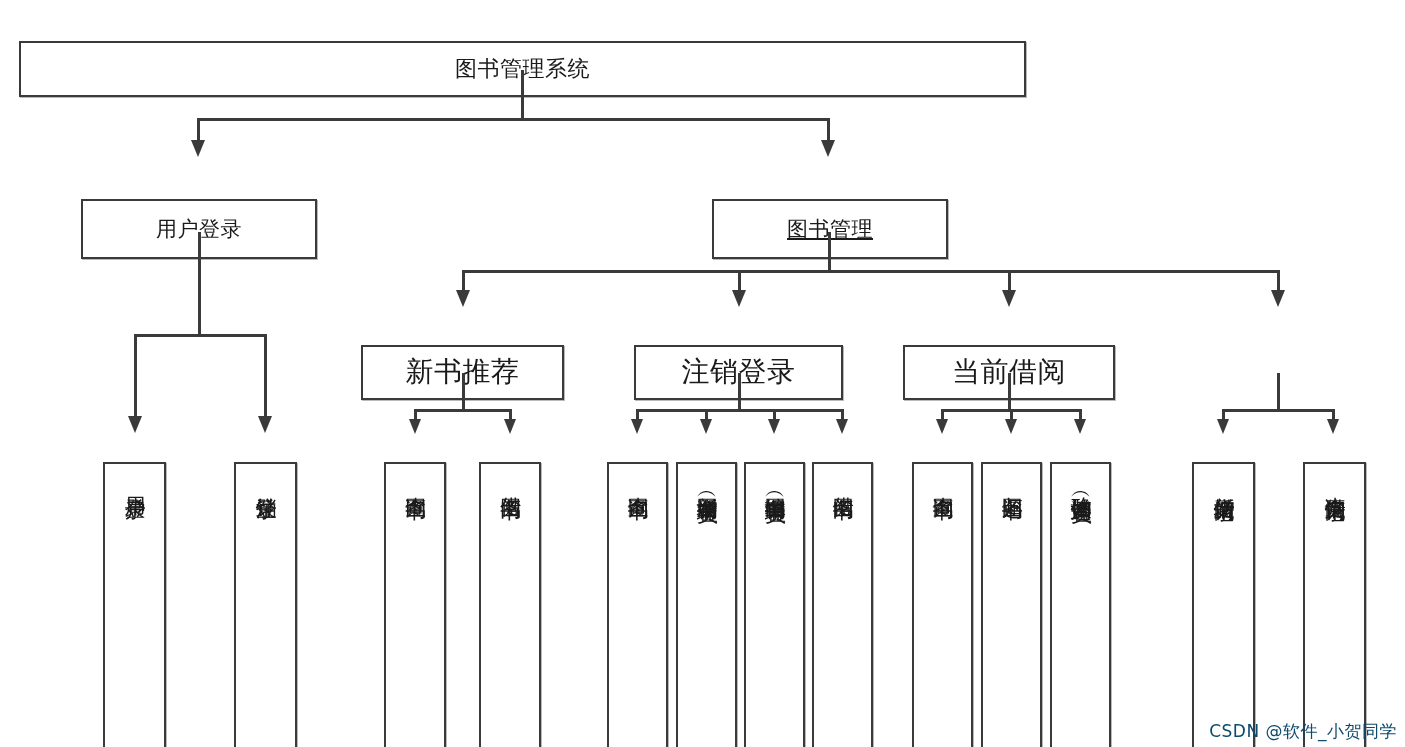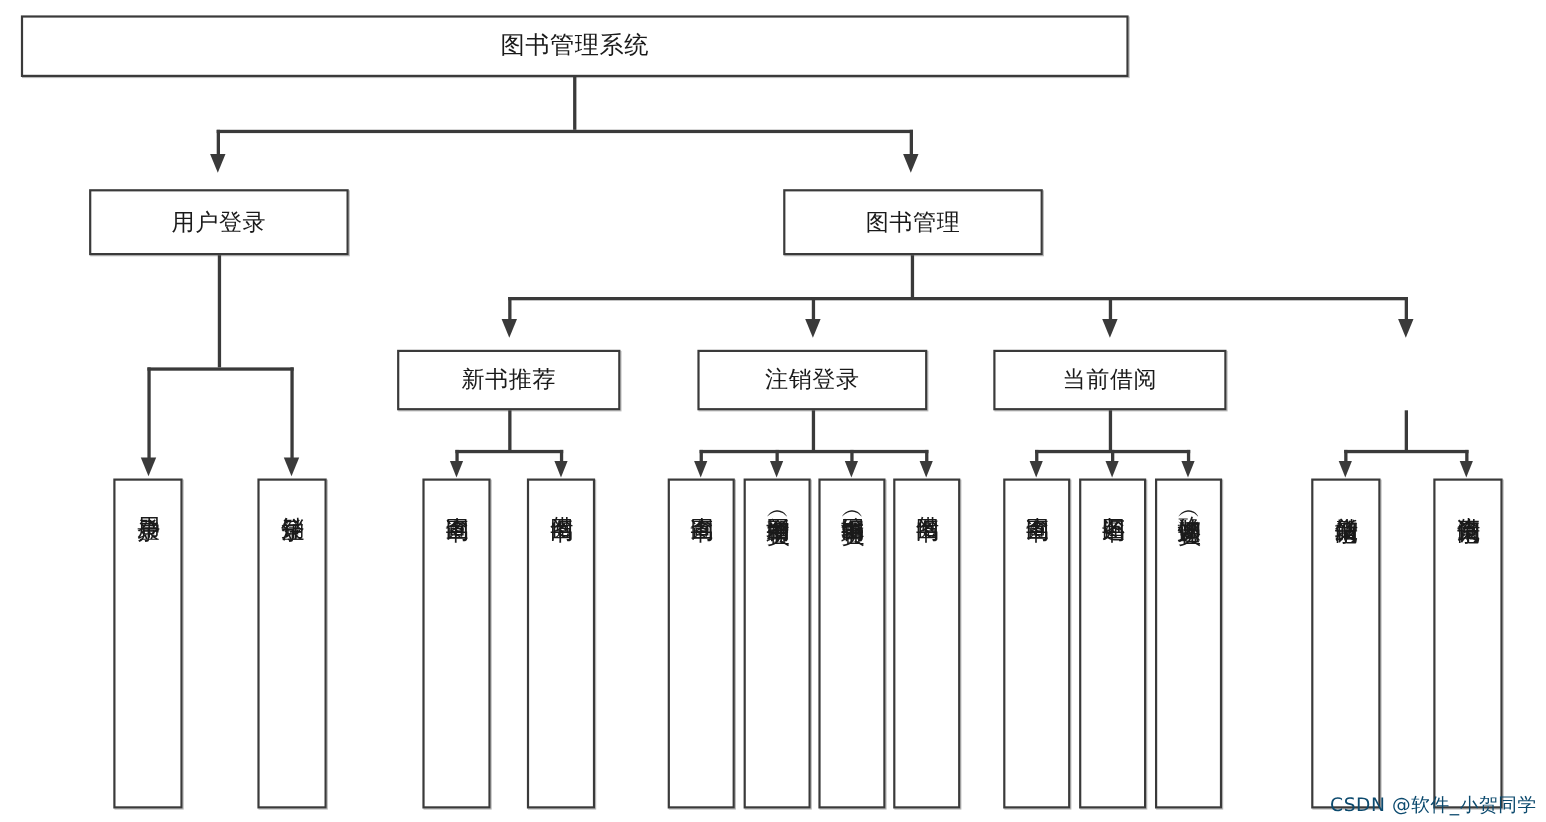--- a/index.html
+++ b/index.html
@@ -19,31 +19,32 @@
   .node{
     position:absolute;
     box-sizing:border-box;
     background:#ffffff;
     border:2px solid #3a3a3a;
     box-shadow:1px 1px 0 0 #b9b9b9;
     display:flex;
     align-items:center;
     justify-content:center;
     color:#1a1a1a;
+    margin-top:27px;
   }
   .node .label{
     font-size:21px;
     line-height:1.15;
     letter-spacing:0.5px;
     white-space:nowrap;
   }
 
   .node.root .label{font-size:22px;}
   .node.lvl2 .label{font-size:21px;}
-  .node.lvl3 .label{font-size:21px;}
+  .node.lvl3 .label{font-size:28px;}
 
   
   .node.leaf{
     align-items:flex-start;
     justify-content:center;
     padding-top:16px;
   }
   .node.leaf .label{
     writing-mode:vertical-rl;
     text-orientation:upright;
@@ -99,21 +100,21 @@
 
   <div class="ln v" style="left:197px;top:118px;width:3px;height:24px;"></div>
   <div class="arrow" style="left:191px;top:140px;"></div>
   <div class="ln v" style="left:827px;top:118px;width:3px;height:24px;"></div>
   <div class="arrow" style="left:821px;top:140px;"></div>
 
   <div class="node lvl2" style="left:81px;top:172px;width:236px;height:60px;">
     <span class="label">用户登录</span>
   </div>
 
-  <div class="node lvl2" style="left:712px;top:172px;width:236px;height:60px;">
+  <div class="node lvl2" style="left:712px;top:172px;width:236px;height:60px;text-decoration:underline;">
     <span class="label">图书管理</span>
   </div>
 
   <div class="ln v" style="left:198px;top:232px;width:3px;height:102px;"></div>
   <div class="ln h" style="left:134px;top:334px;width:133px;height:3px;"></div>
   <div class="ln v" style="left:134px;top:334px;width:3px;height:84px;"></div>
   <div class="arrow" style="left:128px;top:416px;"></div>
   <div class="ln v" style="left:264px;top:334px;width:3px;height:84px;"></div>
   <div class="arrow" style="left:258px;top:416px;"></div>
 

